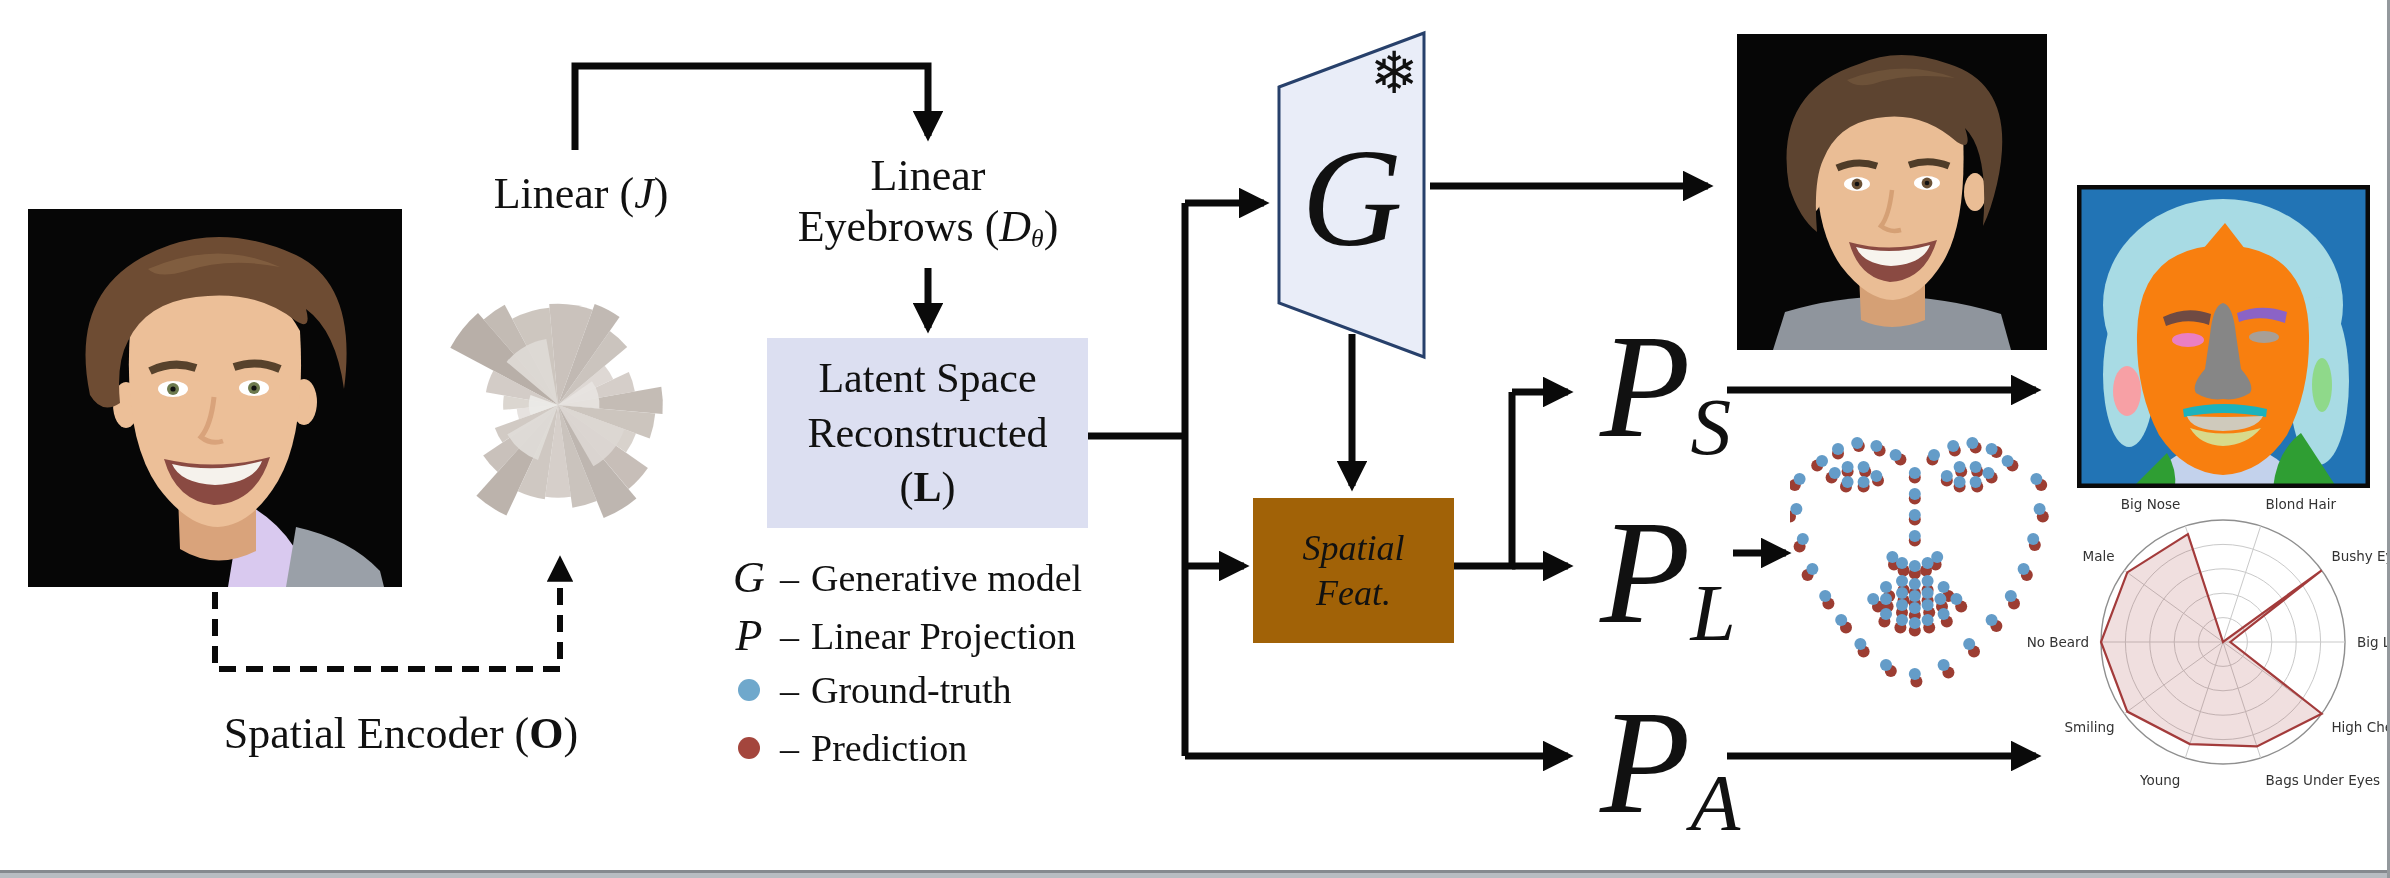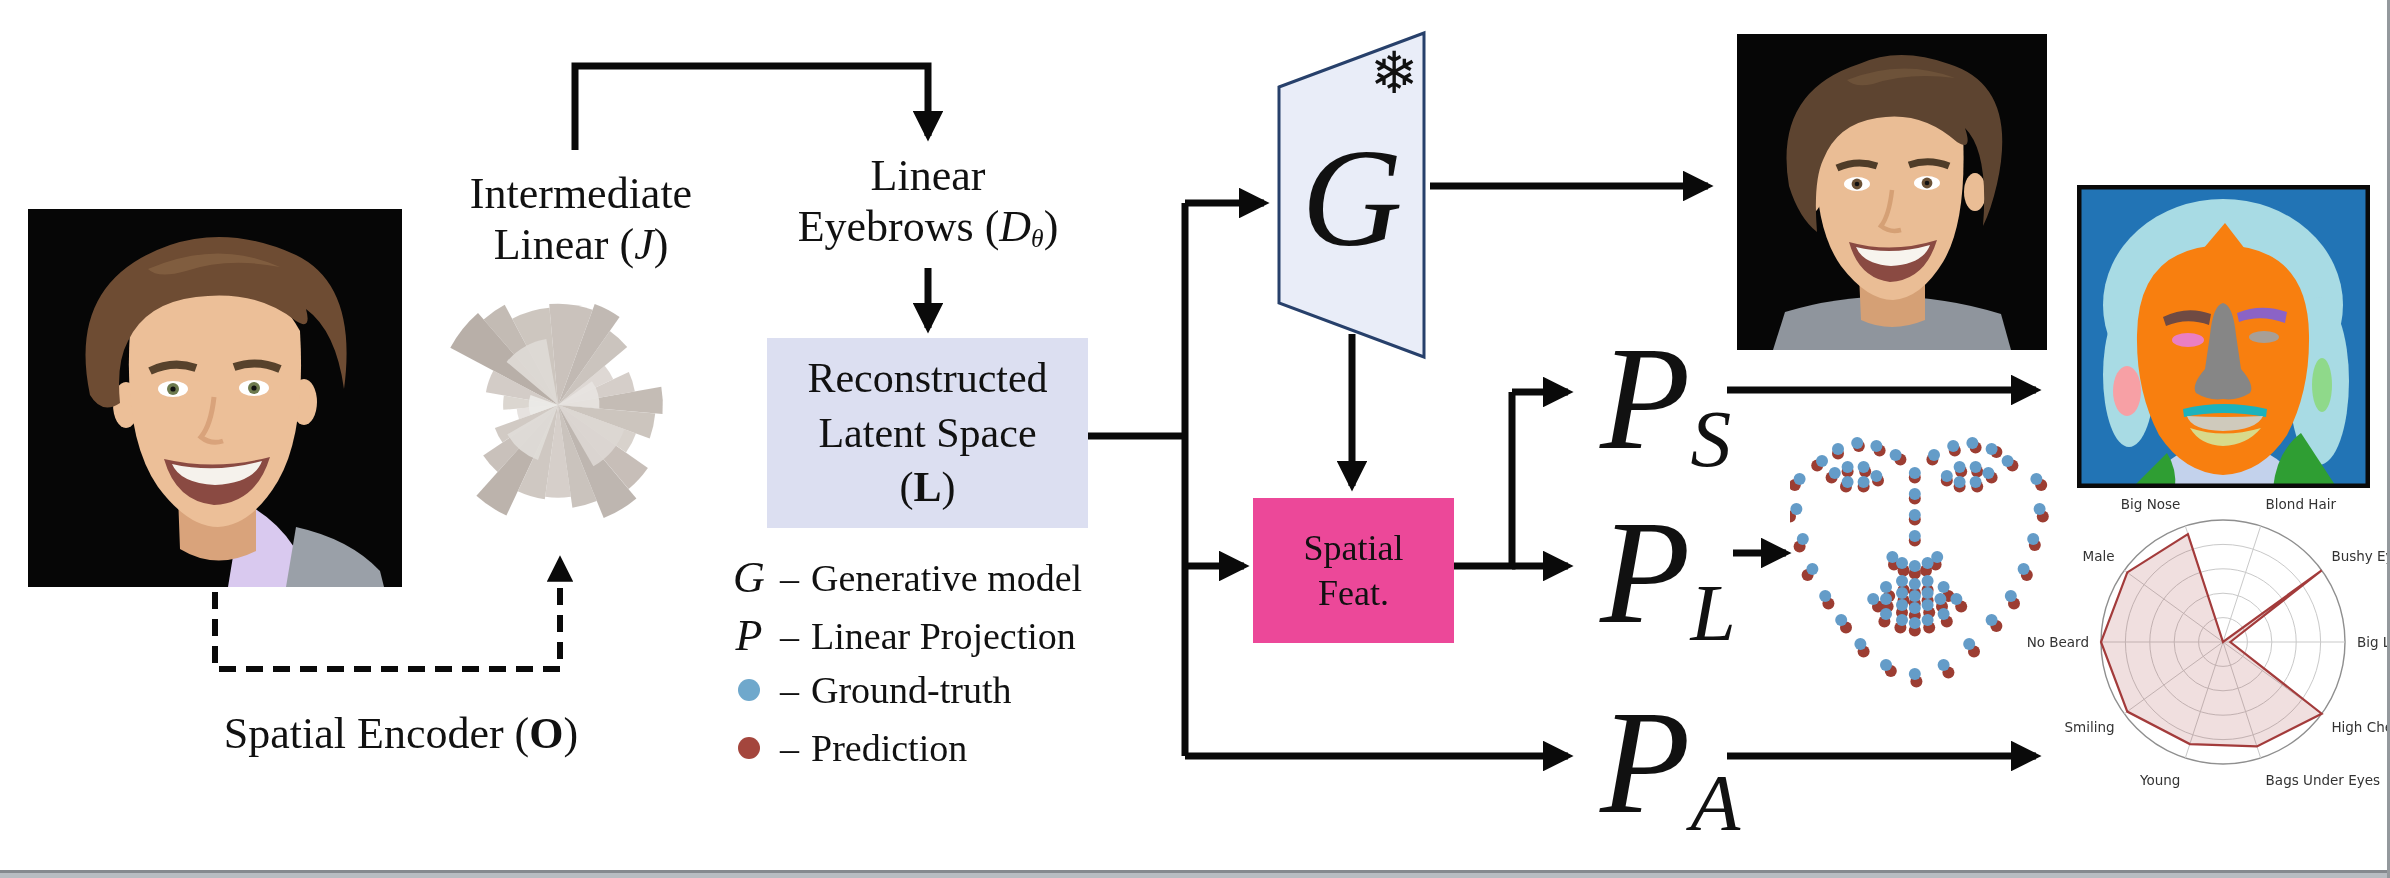--- a/index.html
+++ b/index.html
@@ -69,21 +69,20 @@
   <circle cx="145" cy="180" r="6" fill="#6d7a4e"></circle>
   <circle cx="226" cy="179" r="6" fill="#6d7a4e"></circle>
   <circle cx="145" cy="180" r="2.6" fill="#111"></circle>
   <circle cx="226" cy="179" r="2.6" fill="#111"></circle>
   <path d="M 186 188 Q 183 216 173 228 Q 183 236 195 232" stroke-width="5" fill="none" stroke="#d9a37b"></path>
   <path d="M 136 250 Q 188 262 242 248 Q 228 294 186 296 Q 148 292 136 250 Z" fill="#8a4a42"></path>
   <path d="M 144 255 Q 188 265 234 252 Q 226 274 187 276 Q 152 274 144 255 Z" fill="#f5f2ec"></path>
 </svg>
 
 <div class="abs lbl" style="left:421px;top:168px;width:320px;font-size:44px;">
-  <div><span>Intermediate</span></div>
   <div><span>Linear (</span><span class="ital">J</span><span>)</span></div>
 </div>
 
 <svg id="star-svg" class="abs" style="left:430px;top:277px" width="256" height="256" viewBox="0 0 256 256">
     <path d="M 128 128 L 119.5 30.8 A 97.6 97.6 0 0 0 82.2 41.8 Z" fill="#c9c1ba" fill-opacity="0.92"></path>
     <path d="M 128 128 L 74.7 27.8 A 113.5 113.5 0 0 0 53.6 42.4 Z" fill="#beb5ae" fill-opacity="0.92"></path>
     <path d="M 128 128 L 48.0 35.9 A 122.0 122.0 0 0 0 20.3 70.7 Z" fill="#b2a8a1" fill-opacity="0.92"></path>
     <path d="M 128 128 L 63.4 93.6 A 73.2 73.2 0 0 0 55.9 115.3 Z" fill="#cfc8c2" fill-opacity="0.92"></path>
     <path d="M 128 128 L 73.9 118.5 A 54.9 54.9 0 0 0 73.3 132.8 Z" fill="#d8d2cc" fill-opacity="0.92"></path>
     <path d="M 128 128 L 86.7 131.6 A 41.5 41.5 0 0 0 89.0 142.2 Z" fill="#e4e0dc" fill-opacity="0.92"></path>
@@ -113,22 +112,22 @@
 <div class="abs lbl" style="left:176px;top:708px;width:450px;font-size:44px;">
   <span>Spatial Encoder (</span><b>O</b><span>)</span>
 </div>
 
 <div class="abs lbl" style="left:758px;top:150px;width:340px;font-size:44px;">
   <div><span>Linear</span></div>
   <div><span>Eyebrows (</span><span class="ital">D</span><span class="sub">θ</span><span>)</span></div>
 </div>
 
 <div class="abs box" style="left: 767px; top: 338px; width: 321px; height: 190px; font-size: 42px; background-color: rgb(220, 223, 241);">
+  <div>Latent Space</div>
   <div>Reconstructed</div>
-  <div>Latent Space</div>
   <div><span>(</span><b>L</b><span>)</span></div>
 </div>
 
 <div>
   <div class="legend-row" style="left:726px;top:552px;">
     <span class="legend-sym">G</span>
     <span class="legend-dash">–</span>
     <span>Generative model</span>
   </div>
   <div class="legend-row" style="left:726px;top:610px;">
@@ -145,26 +144,26 @@
     <span class="dot" style="background-color: rgb(164, 70, 61);"></span>
     <span class="legend-dash">–</span>
     <span>Prediction</span>
   </div>
 </div>
 
 <div class="abs" style="left:1358px;top:44px;width:72px;font-size:58px;line-height:1;text-align:center;font-family:'DejaVu Sans',sans-serif;">❄</div>
 
 <div class="abs ital" style="left:1294px;top:128px;width:116px;font-size:140px;line-height:1;text-align:center;">G</div>
 
-<div class="abs box" style="left: 1253px; top: 498px; width: 201px; height: 145px; font-size: 36px; line-height: 1.25; background-color: #ec4899;">
+<div class="abs box" style="left: 1253px; top: 498px; width: 201px; height: 145px; font-size: 36px; line-height: 1.25; background-color: #a16207; font-style: italic;">
   <div>Spatial</div>
   <div>Feat.</div>
 </div>
 
-<div class="abs pletter" style="left:1600px;top:324px;">
+<div class="abs pletter" style="left:1600px;top:312px;">
   <span>P</span><span class="sub">S</span>
 </div>
 <div class="abs pletter" style="left:1600px;top:498px;">
   <span>P</span><span class="sub">L</span>
 </div>
 <div class="abs pletter" style="left:1600px;top:688px;text-align:right;">
   <span>P</span><span class="sub">A</span>
 </div>
 
 <svg class="abs" style="left:1737px;top:34px" width="310" height="316" viewBox="0 0 310 316">

